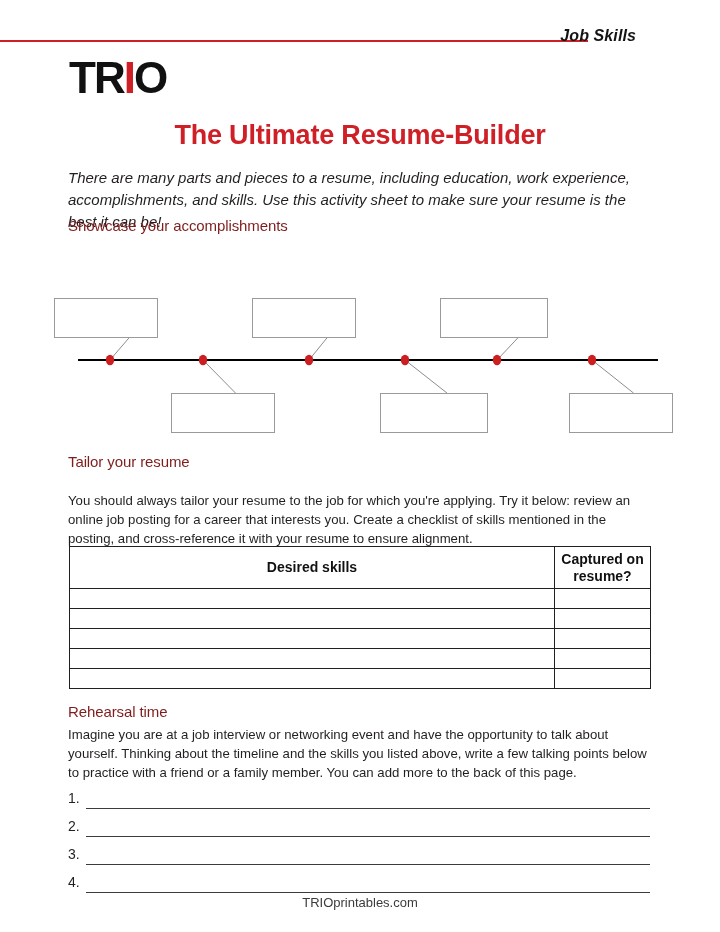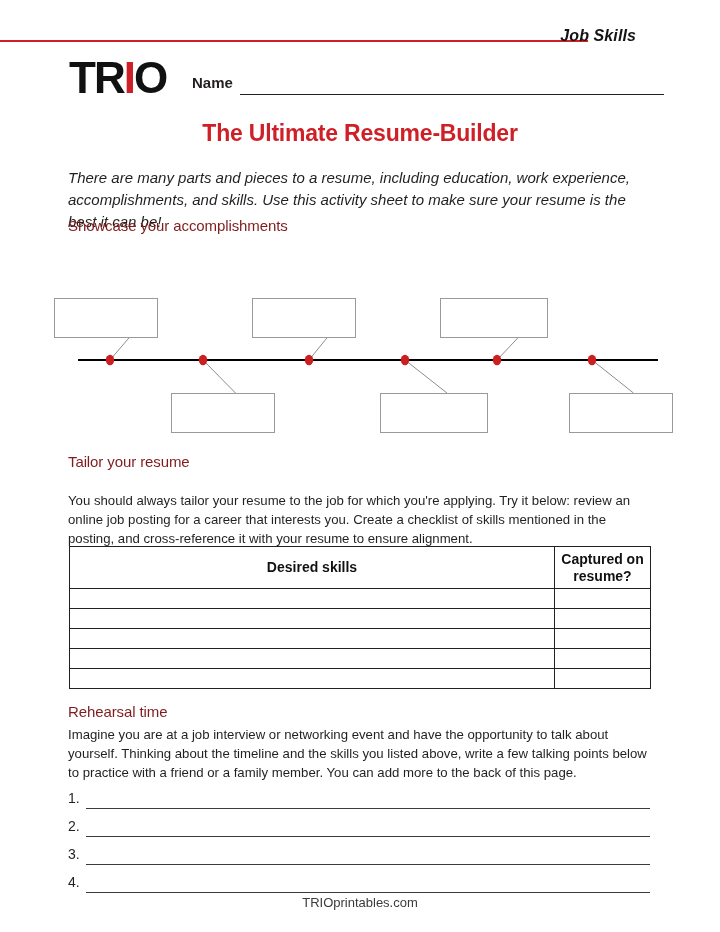--- a/index.html
+++ b/index.html
@@ -93,21 +93,21 @@
     background: #231f20;
   }
 
   
   .title {
     position: absolute;
     left: 0;
     top: 120px;
     width: 720px;
     text-align: center;
-    font-size: 23px;
+    font-size: 27px;
     font-weight: bold;
     color: #cf2027;
     letter-spacing: -.2px;
   }
   .intro {
     position: absolute;
     left: 68px;
     top: 167px;
     width: 580px;
     font-size: 15px;
@@ -230,24 +230,20 @@
     <div class="header-rule"></div>
     <div class="header-kicker">Job Skills</div>
   </div>
 
   <div class="logo">
     <span>TR</span>
       <span class="lr">I</span>
       <span>O</span>
   </div>
 
-  <div class="name-row">
-    <span class="name-label">Name</span>
-    <div class="name-line"></div>
-  </div>
 
   <div class="title">The Ultimate Resume-Builder</div>
   <div class="intro">There are many parts and pieces to a resume, including education, work experience, accomplishments, and skills. Use this activity sheet to make sure your resume is the best it can be!</div>
 
   <div class="sec-head" id="sec1-head">Showcase your accomplishments</div>
 
   <div class="timeline">
     <svg class="tl-svg" width="720" height="150">
       <g id="tl-connectors">
           <line x1="128.88" y1="48" x2="110" y2="70" stroke="#8d8d8d" stroke-width="1"></line>

